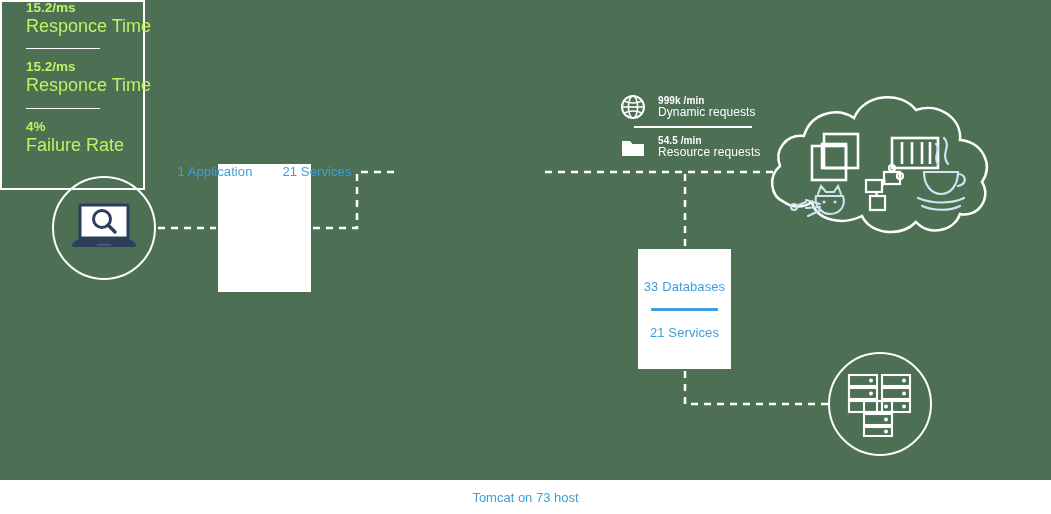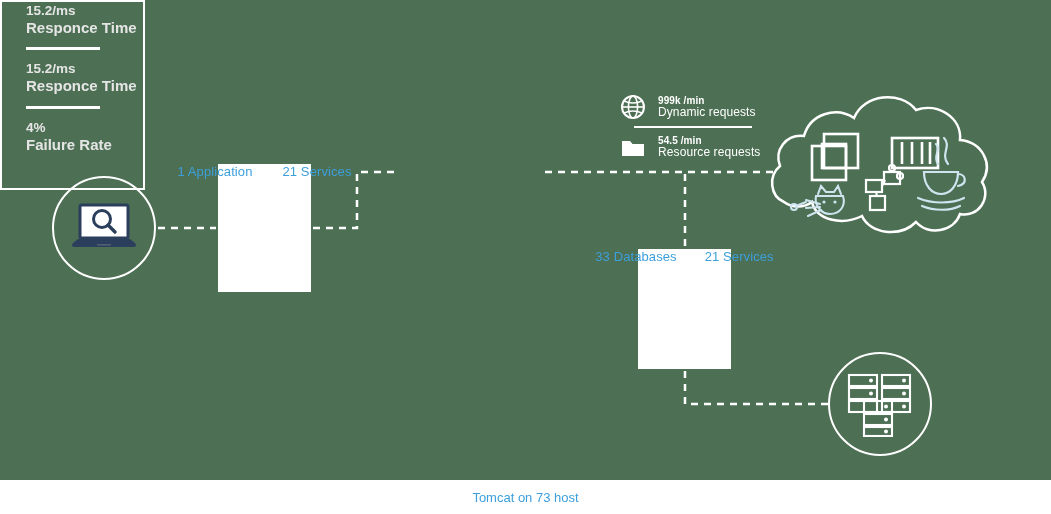--- a/index.html
+++ b/index.html
@@ -88,25 +88,25 @@
     left: 0; top: 0;
     right: 0;
     height: 156px;
     box-sizing: border-box;
     display: flex;
     flex-direction: column;
     justify-content: center;
     padding-left: 26px;
   }
   .tomcat-stat {
-    color: #e5e5e5;
+    color: #bef264;
     line-height: 1.18;
   }
   .tomcat-stat .v { font-size: 13.5px; font-weight: 700; display: block; }
-  .tomcat-stat .l { font-size: 15px; font-weight: 700; display: block; }
+  .tomcat-stat .l { font-size: 18px; font-weight: 400; display: block; }
   .tomcat-divider {
     width: 74px;
     height: 3px;
     background: #ffffff;
     margin: 11px 0 11px 0;
   }
   #tomcat-footer {
     position: absolute;
     left: 0; right: 0; bottom: 0;
     height: 34px;
@@ -142,21 +142,21 @@
     margin: 2px 0 3px 14px;
   }
 
   
   #db-card {
     left: 638px;
     top: 249px;
     width: 93px;
     height: 120px;
     display: flex;
-    flex-direction: row;
+    flex-direction: column;
     justify-content: center;
     gap: 14px;
     padding: 0 4px;
   }
   #db-card .card-rule { width: 67px; margin: 0 auto; }
 
   
   #cloud-group {
     position: absolute;
     left: 766px;

